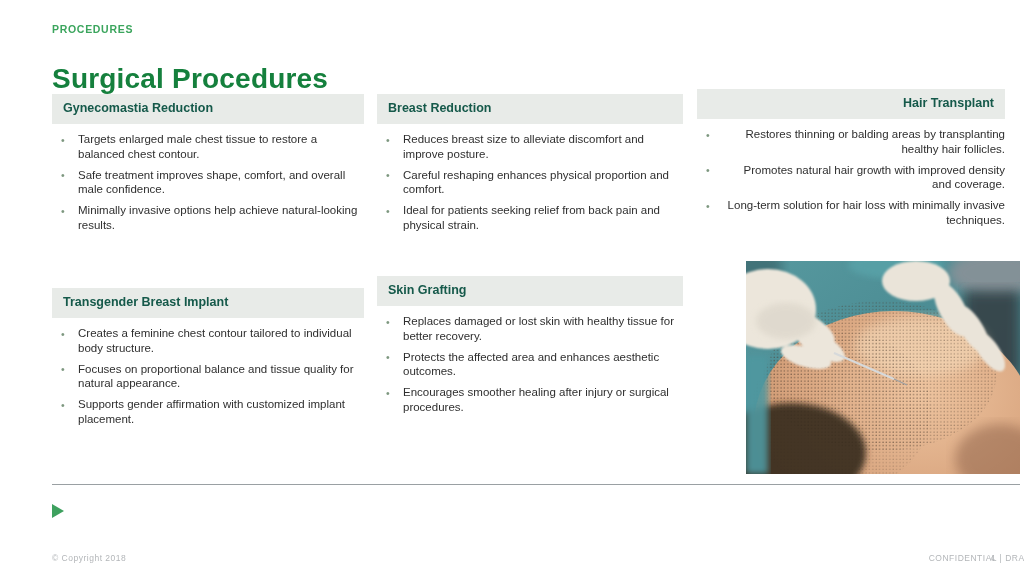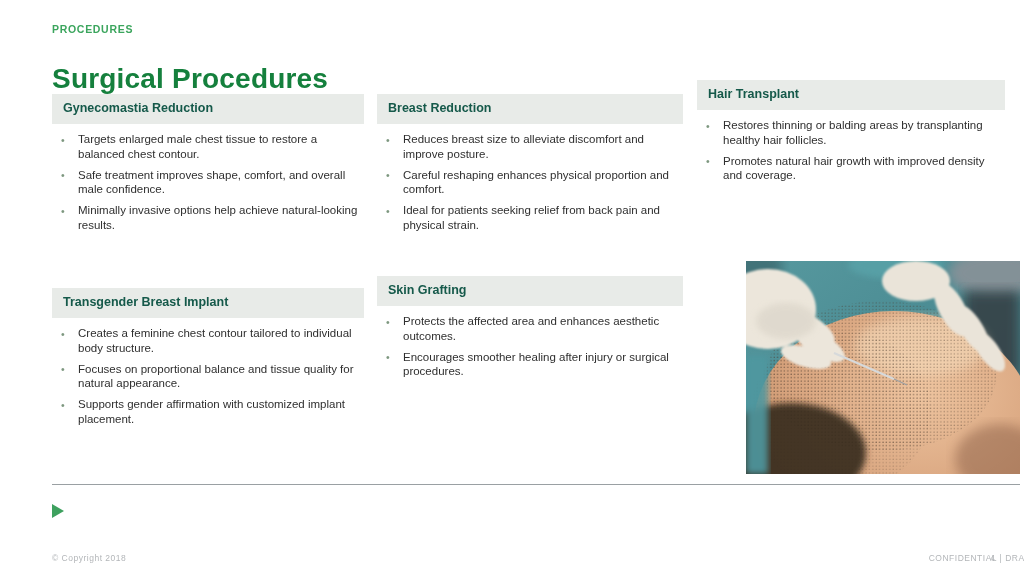--- a/index.html
+++ b/index.html
@@ -11,21 +11,21 @@
     position:absolute; left:40px; top:23px;
     font-size:10.5px; font-weight:bold; letter-spacing:0.7px; color:#3ba55d;
   }
   .title {
     position:absolute; left:40px; top:44px;
     font-size:28px; font-weight:600; color:#15803d; letter-spacing:0.2px;
   }
   .card { position:absolute; }
   .c0 { left:40px;  top:94px;  width:312px; }
   .c1 { left:365px; top:94px;  width:306px; }
-  .c2 { left:685px; top:80px;  width:308px; }
+  .c2 { left:685px; top:89px;  width:308px;text-align:right; }
   .c3 { left:40px;  top:288px; width:312px; }
   .c4 { left:365px; top:276px; width:306px; }
   .card-header {
     background:#e8ebe8; color:#15594a; font-weight:bold;
     font-size:12.5px; line-height:15px; padding:7px 11px 8px;
   }
   .card-bullets { margin:8px 0 0; padding:0; list-style:none; }
   .card-bullets li {
     position:relative; padding-left:26px; margin-bottom:6.5px;
     font-size:11.5px; line-height:14.6px; color:#2f2f2f;
@@ -80,35 +80,37 @@
       <li>Careful reshaping enhances physical proportion and comfort.</li>
       <li>Ideal for patients seeking relief from back pain and physical strain.</li>
     </ul>
   </section>
 
   <section class="card c2">
     <div class="card-header">Hair Transplant</div>
     <ul class="card-bullets">
       <li>Restores thinning or balding areas by transplanting healthy hair follicles.</li>
       <li>Promotes natural hair growth with improved density and coverage.</li>
+      <li>Long-term solution for hair loss with minimally invasive techniques.</li>
     </ul>
   </section>
 
   <section class="card c3">
     <div class="card-header">Transgender Breast Implant</div>
     <ul class="card-bullets">
       <li>Creates a feminine chest contour tailored to individual body structure.</li>
       <li>Focuses on proportional balance and tissue quality for natural appearance.</li>
       <li>Supports gender affirmation with customized implant placement.</li>
     </ul>
   </section>
 
   <section class="card c4">
     <div class="card-header">Skin Grafting</div>
     <ul class="card-bullets">
+      <li>Replaces damaged or lost skin with healthy tissue for better recovery.</li>
       <li>Protects the affected area and enhances aesthetic outcomes.</li>
       <li>Encourages smoother healing after injury or surgical procedures.</li>
     </ul>
   </section>
 
   <div class="photo">
     <svg width="274" height="213" viewBox="0 0 274 213" xmlns="http://www.w3.org/2000/svg">
       <defs>
         <linearGradient id="bgTeal" x1="0" y1="0" x2="1" y2="1">
           <stop offset="0" stop-color="#57999f"></stop>

